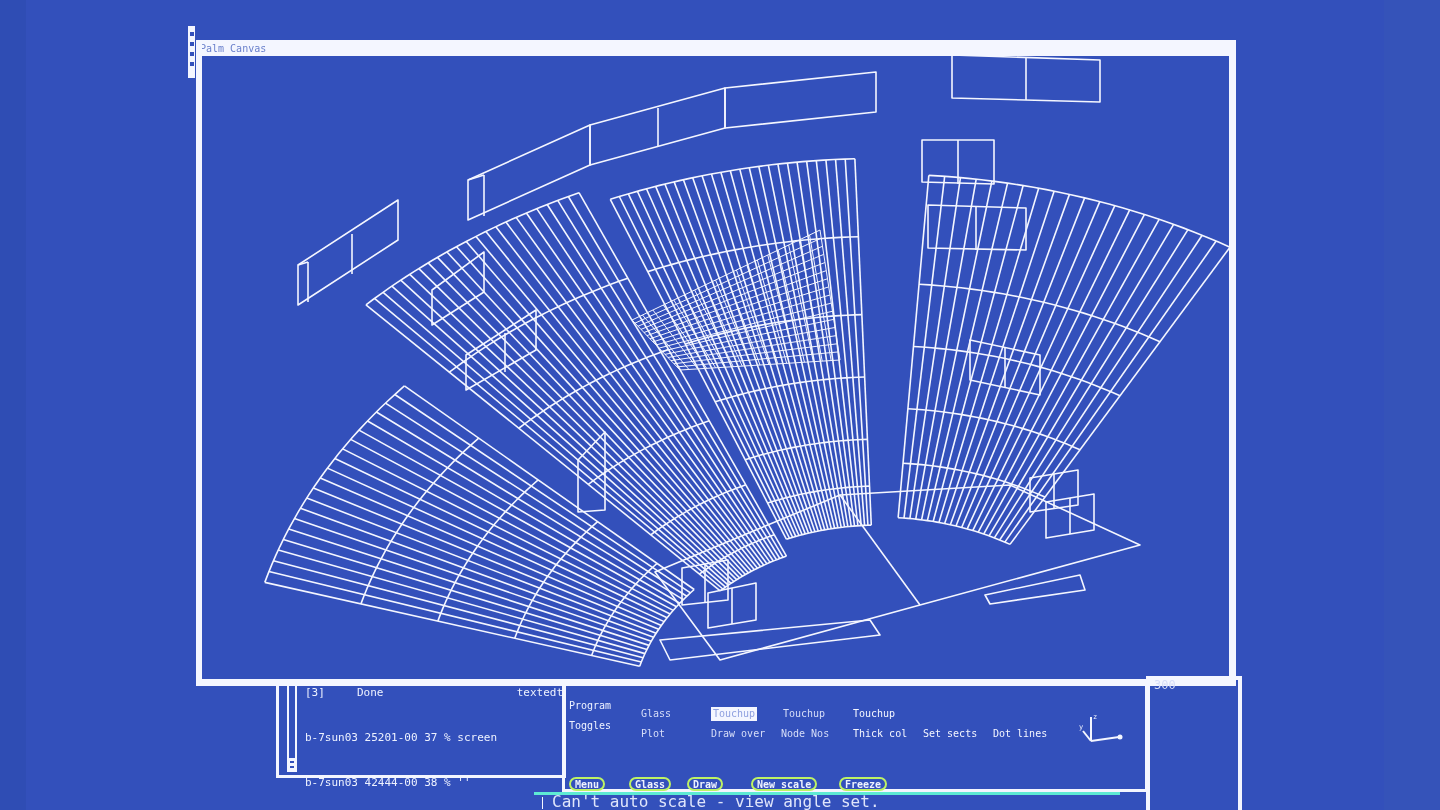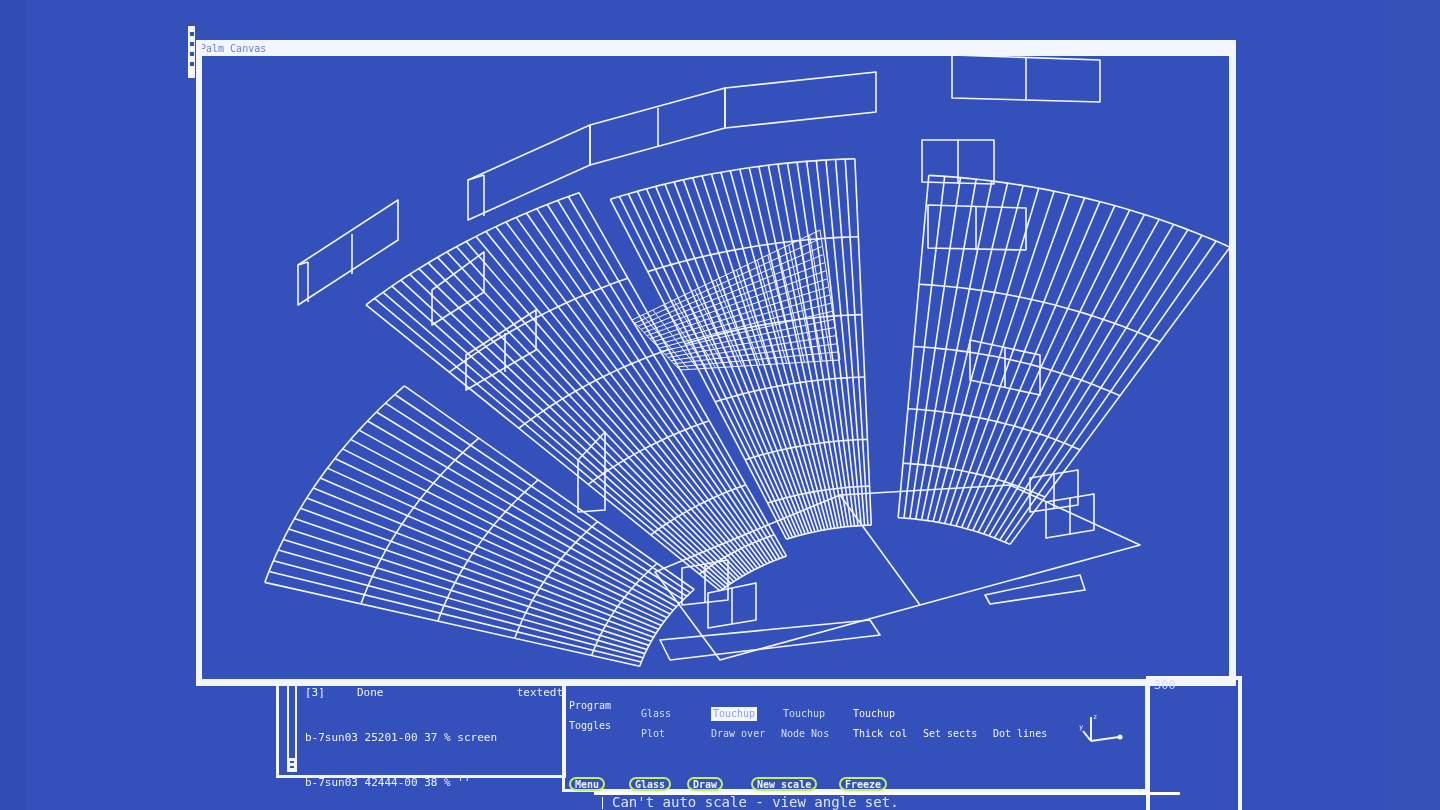--- a/index.html
+++ b/index.html
@@ -61,23 +61,23 @@
   .ctrl-item.selected { background:#f4f6ff; color:#8fa0e0; padding:0 2px; }
   .btn-row { position:absolute; left:4px; top:92px; height:16px; }
   .pill-btn {
     position:absolute; top:0; height:14px; line-height:12px; font-size:10px; font-weight:bold;
     border:2px solid #bef264; border-radius:7px; padding:0 4px; box-sizing:border-box; cursor:pointer;
     white-space:nowrap;
   }
   .axes-icon { position:absolute; left:514px; top:26px; }
 
   .msg-bar {
-    position:absolute; left:594px; top:792px; width:586px; height:18px;
-    border-top:3px solid #ffffff; box-sizing:border-box;
-    font-size:14px; line-height:14px; padding-left:18px; color:#dfe5fb;
+    position:absolute; left:534px; top:792px; width:586px; height:18px;
+    border-top:3px solid #5eead4; box-sizing:border-box;
+    font-size:16px; line-height:14px; padding-left:18px; color:#dfe5fb;
   }
   .msg-bar::before { content:""; position:absolute; left:8px; top:2px; width:1px; height:12px; background:#f4f6ff; }
 
   
   .side-win {
     position:absolute; left:1146px; top:676px; width:96px; height:140px;
     border-left:4px solid #f4f6ff; border-right:4px solid #f4f6ff; border-top:4px solid #f4f6ff;
     box-sizing:border-box;
   }
   .side-win-label { position:absolute; left:4px; top:-2px; font-size:12px; color:#d6ddf8; }

